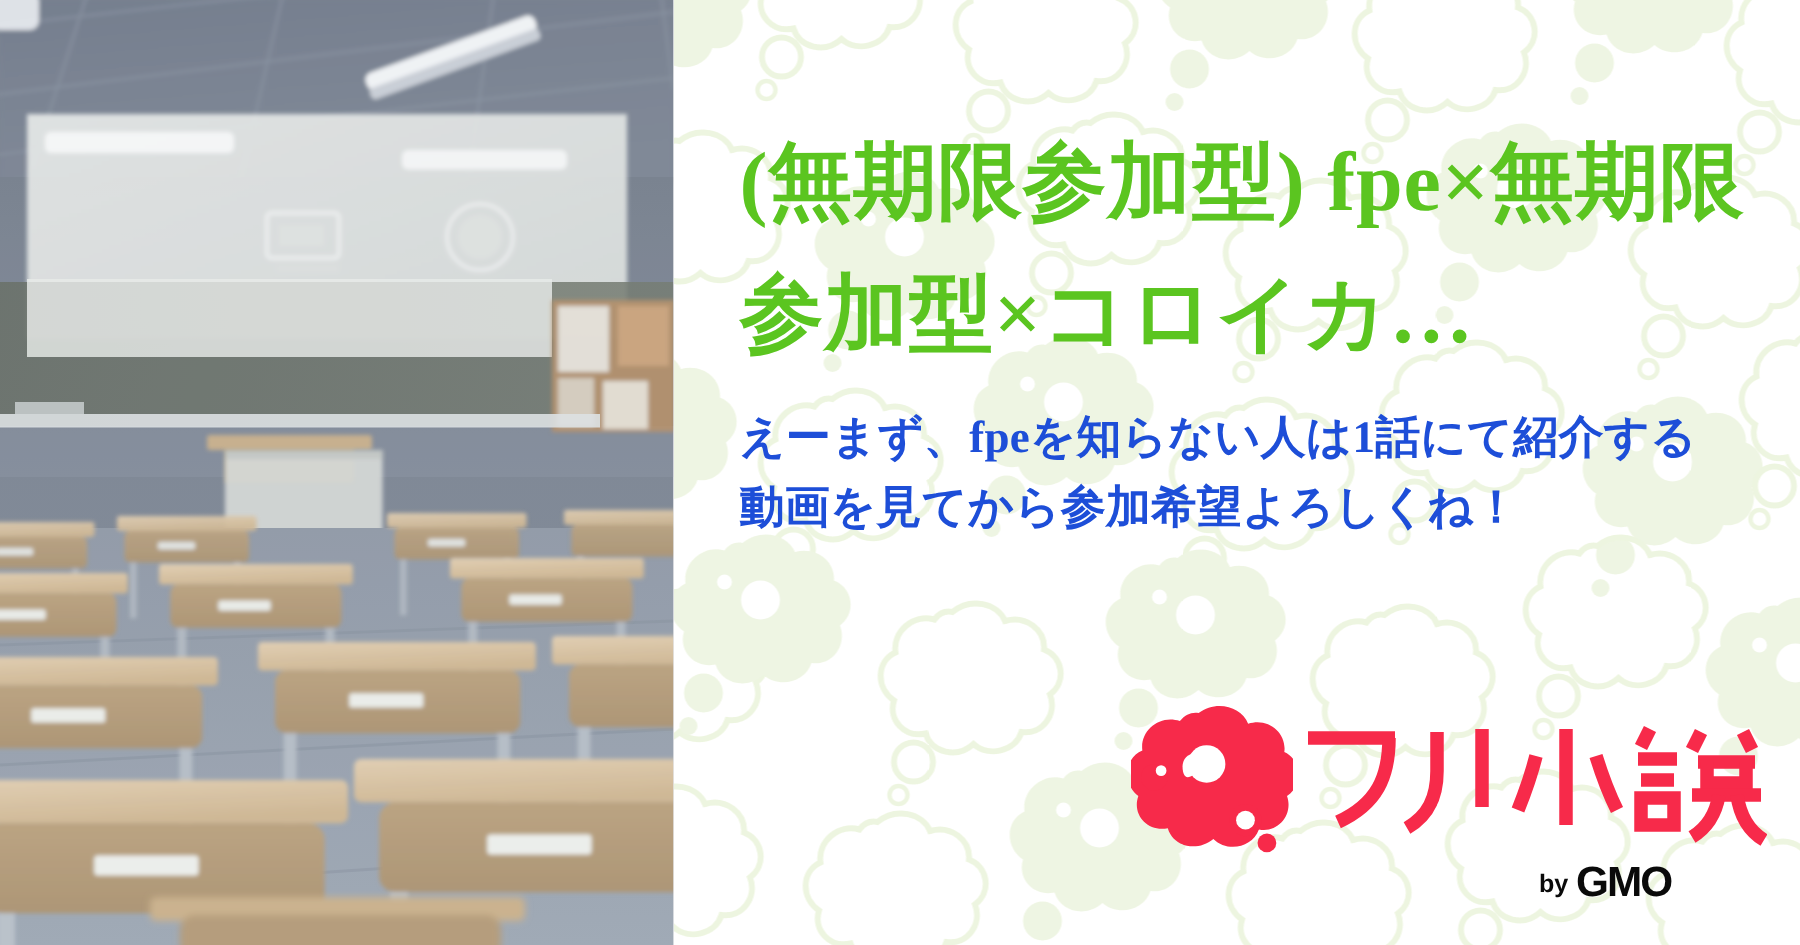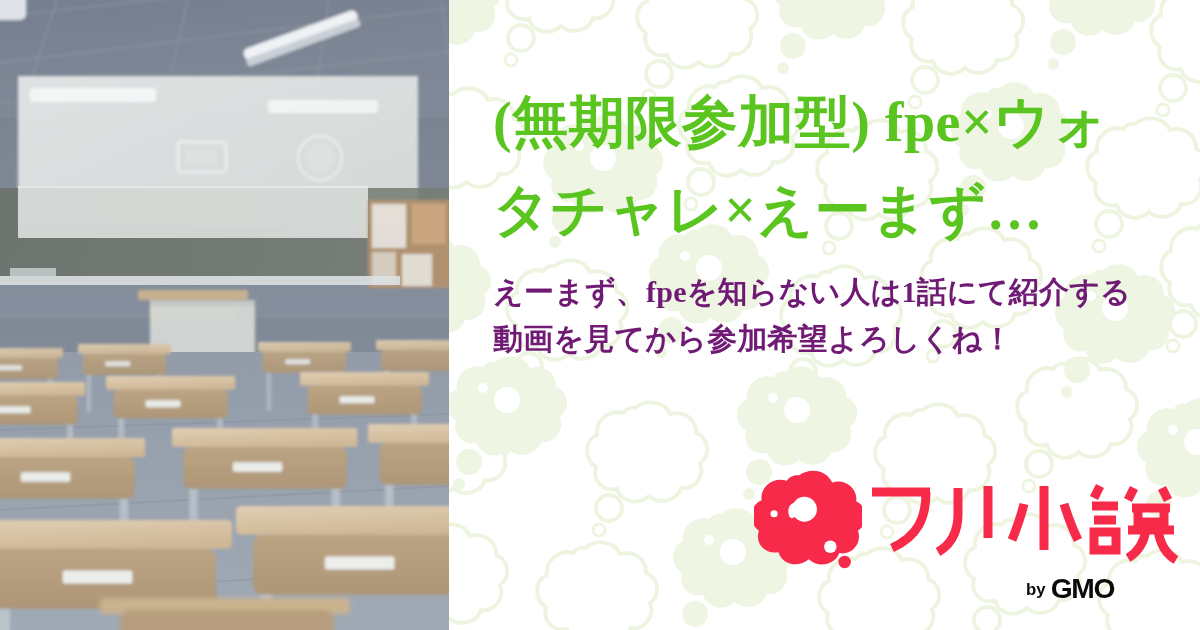--- a/index.html
+++ b/index.html
@@ -83,21 +83,21 @@
     position: absolute;
     left: 44px;
     top: 268px;
     width: 666px;
     margin: 0;
     font-family: "Liberation Serif", "DejaVu Serif", serif;
     font-weight: 700;
     font-size: 30px;
     line-height: 47px;
     letter-spacing: 0.2px;
-    color: #701a75;
+    color: #1d4ed8;
     white-space: pre-wrap;
     word-break: break-all;
   }
 
   
   .logo-block {
     position: absolute;
     left: 305px;
     top: 470px;
     width: 420px;
@@ -418,21 +418,21 @@
         <use href="#bubbleOutline" x="86" y="540"></use>
         <use href="#bubbleFilled" x="222" y="506"></use>
         <use href="#bubbleOutline" x="368" y="546"></use>
         <use href="#bubbleOutline" x="514" y="512"></use>
         <use href="#bubbleOutline" x="648" y="548"></use>
       </g>
     </svg>
 
     <div class="content">
 
-      <h1 class="novel-title">(無期限参加型) fpe×ウォタチャレ×えーまず…</h1>
+      <h1 class="novel-title">(無期限参加型) fpe×無期限参加型×コロイカ…</h1>
 
       <p class="novel-desc">えーまず、fpeを知らない人は1話にて紹介する動画を見てから参加希望よろしくね！</p>
 
       <div class="logo-block">
 
         <div class="logo-row">
 
           <svg class="logo-mark" viewBox="0 0 120 112">
             <g fill="#F72A4A">
               <path d="M50 6

